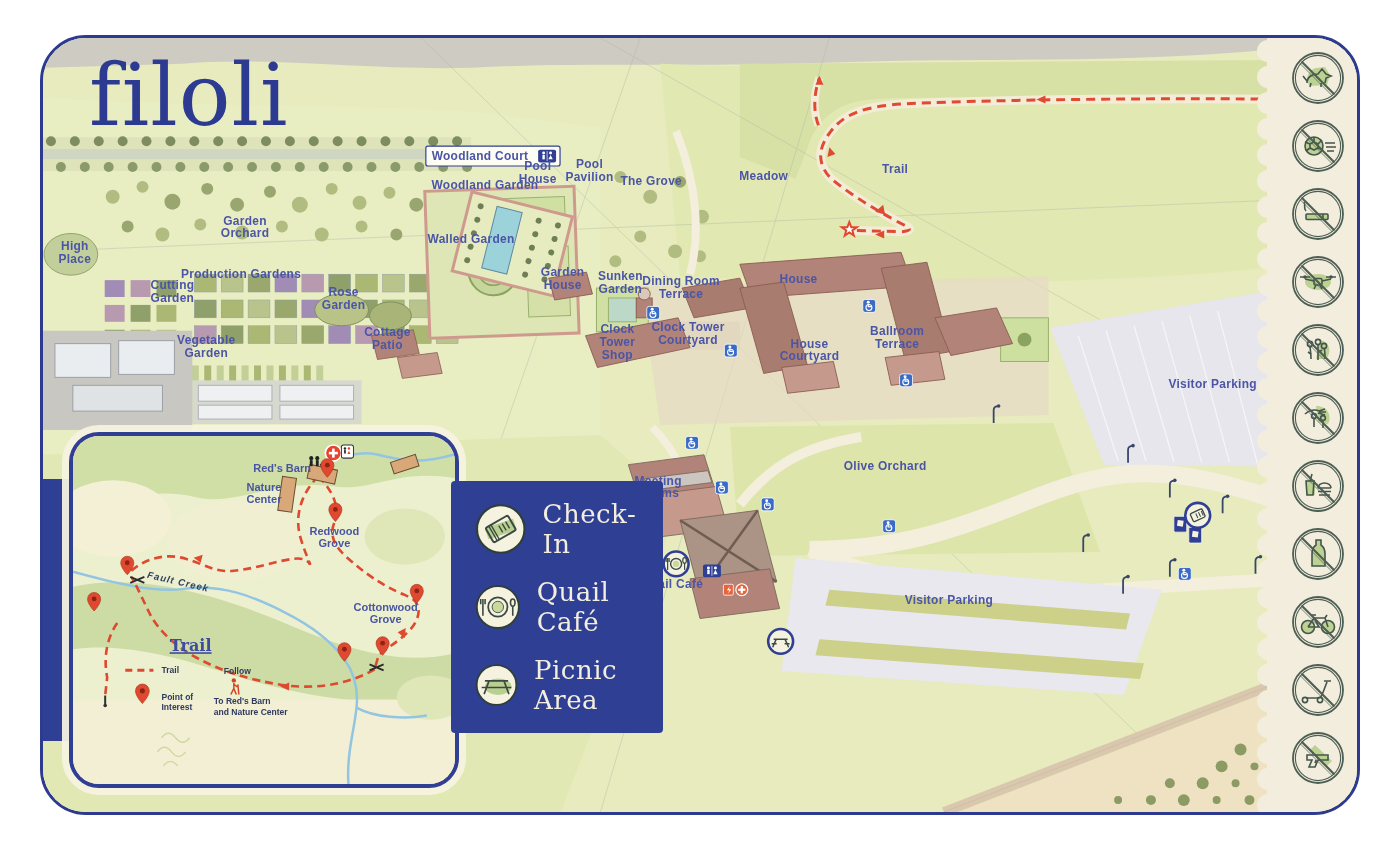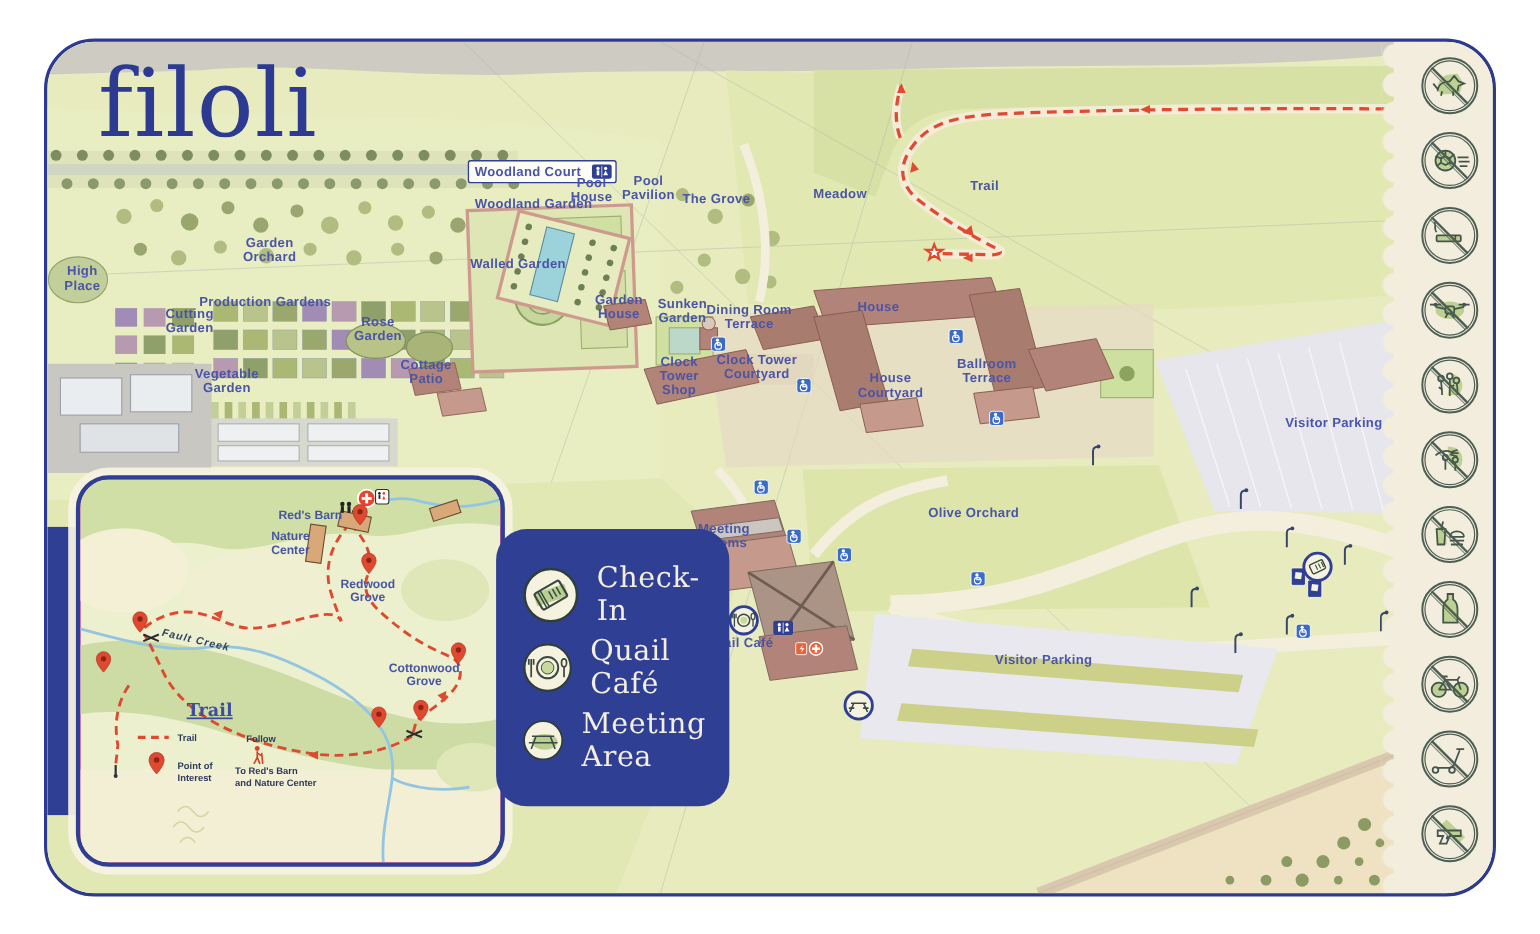--- a/index.html
+++ b/index.html
@@ -9,22 +9,22 @@
         border:3px solid #2c3a8f;border-radius:46px;overflow:hidden;background:#e7ebbd;}
   .card svg.base{position:absolute;left:0;top:0;width:100%;height:100%;}
   .logo{position:absolute;left:36px;top:14px;font-family:"DejaVu Serif",serif;
         font-size:86px;line-height:1;color:#2c3a92;letter-spacing:1px;z-index:4;margin-left:10px;}
   .blue-band{position:absolute;left:0;top:441px;width:58px;height:262px;background:#2e3f94;z-index:1;}
   .inset{position:absolute;left:26px;top:394px;width:382px;height:348px;background:#ec4899;
          border:4px solid #2e3f94;border-radius:30px;box-shadow:0 0 0 7px rgba(246,242,224,.95);
          overflow:hidden;z-index:2;}
   .inset svg{position:absolute;left:0;top:0;width:100%;height:100%;}
   .legendPanel{position:absolute;left:408px;top:443px;width:212px;height:252px;background:#2e3f94;
-         border-radius:28px;z-index:3;display:flex;flex-direction:column;justify-content:center;
-         gap:6px;padding-left:24px;box-sizing:border-box;}
+         border-radius:4px;z-index:3;display:flex;flex-direction:column;justify-content:center;
+         gap:18px;padding-left:24px;box-sizing:border-box;}
   .legendRow{display:flex;align-items:center;gap:16px;}
   .legendRow .lbl{font-family:"DejaVu Serif",serif;font-size:26px;color:#f3eedd;letter-spacing:.5px;}
   .sidebar{position:absolute;top:0;right:0;bottom:0;width:90px;background:#f2eddc;z-index:2;
          display:flex;flex-direction:column;align-items:center;padding-top:11px;gap:10px;box-sizing:border-box;}
   .sidebar::before{content:'';position:absolute;left:-11px;top:0;bottom:0;width:12px;
          background-image:radial-gradient(circle 11px at 12px 13px,#f2eddc 10.5px,rgba(0,0,0,0) 11.5px);
          background-size:12px 26px;background-repeat:repeat-y;}
   .rule{width:58px;height:58px;flex:none;margin-left:12px;}
 </style>
 </head>
@@ -667,21 +667,21 @@
             <line x1="17" y1="-1" x2="17" y2="10" stroke="#3a4a42" stroke-width="1.8" fill="none"></line>
           </svg>
           <span class="lbl">Quail Café</span>
         </div>
         <div class="legendRow">
           <svg viewBox="-26 -26 52 52" width="52" height="52">
             <circle cx="0" cy="0" r="24" fill="#f6f2e0" stroke="#2f3f37" stroke-width="2.2"></circle>
             <ellipse cx="2" cy="2" rx="16" ry="10" fill="#b9cf8f"></ellipse>
             <path d="M-14 -5 H14 M-9 -5 L-15 11 M9 -5 L15 11 M-18 3 H-7 M7 3 H18 M-11 3 L11 3" stroke="#3a4a42" stroke-width="2" fill="none"></path>
           </svg>
-          <span class="lbl">Meeting Area</span>
+          <span class="lbl">Picnic Area</span>
         </div>
       </div>
     <div class="sidebar" id="sidebar">
         <svg viewBox="-29 -29 58 58" class="rule">
           <circle cx="0" cy="0" r="25" fill="none" stroke="#4d5e54" stroke-width="1.8"></circle>
           <circle cx="0" cy="0" r="22.6" fill="none" stroke="#4d5e54" stroke-width="1.1"></circle>
           <g>
             <path d="M-8 8 C-14 2 -10 -8 -2 -10 L7 -11 L12 -3 L9 7 Z" fill="#bdd292"></path>
             <path d="M-11 5 C-11 -1 -6 -4 0 -4 L4 -9 L8 -4 L13 -2 L8 0 L7 5 M3 5 L3 9 M-7 5 L-8 9 M-11 3 L-15 -2" class="s" stroke="#44554b" stroke-width="1.6" fill="none"></path>
           </g>

